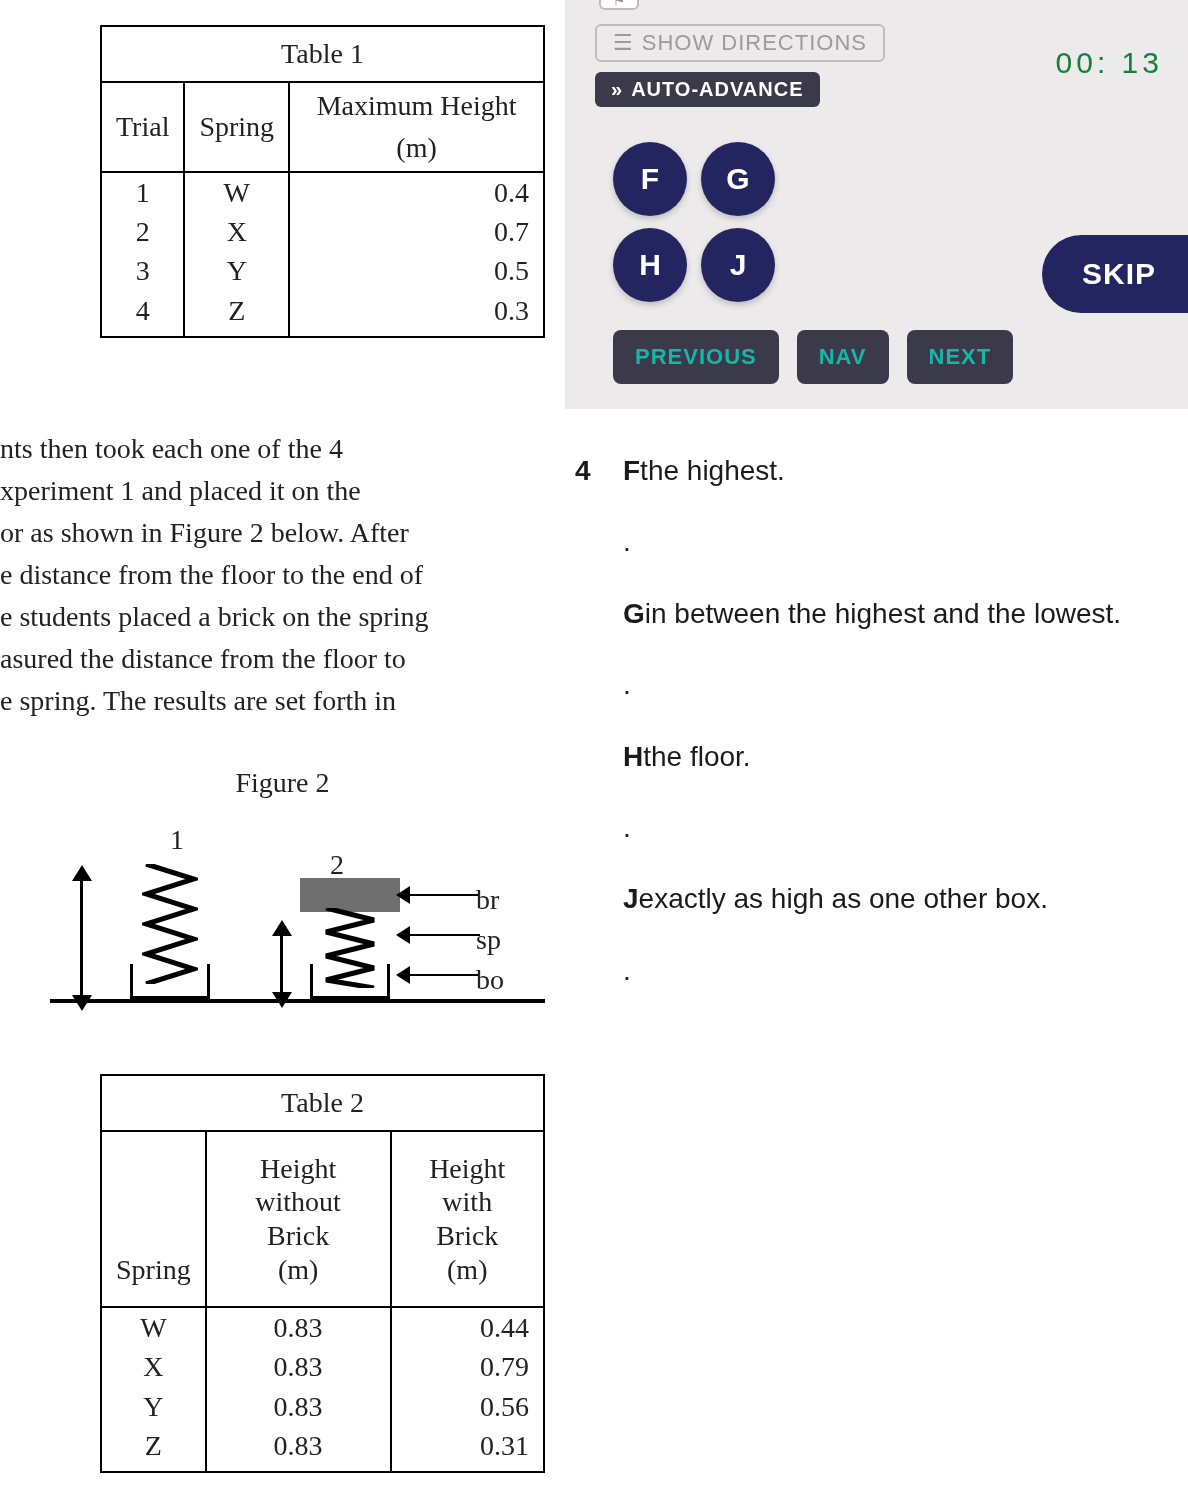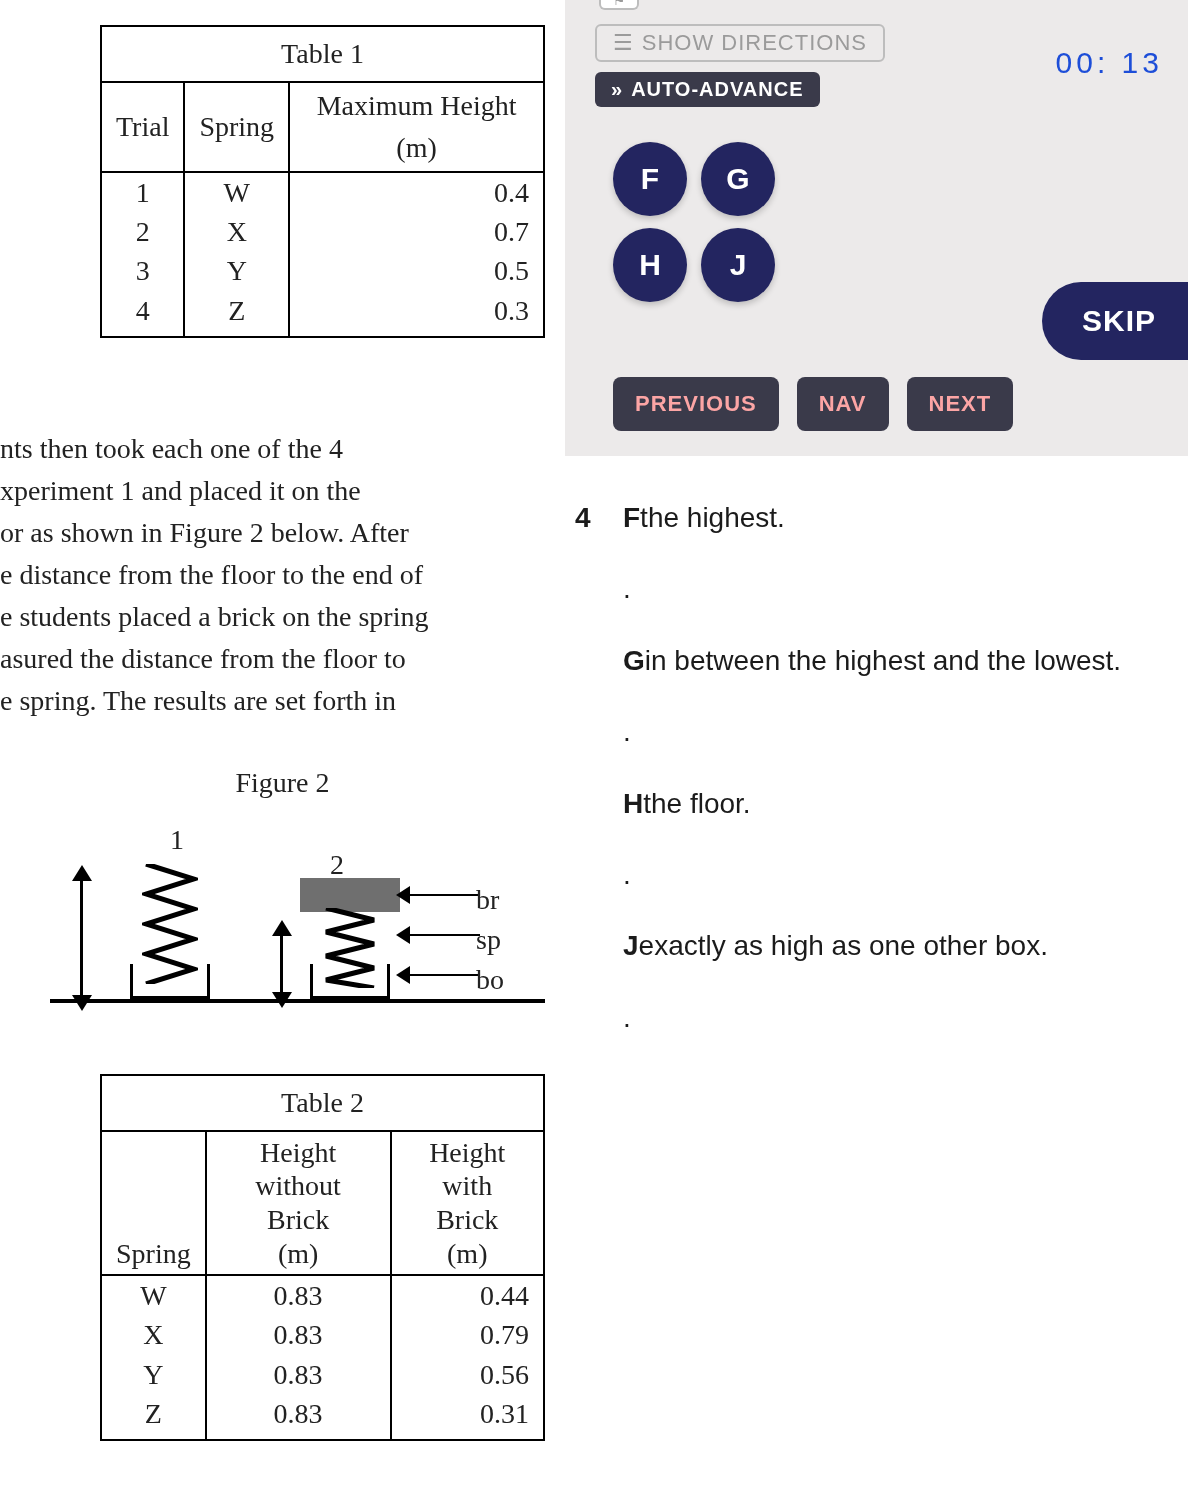--- a/index.html
+++ b/index.html
@@ -116,21 +116,21 @@
   .lbl-line:before{
     content:"";position:absolute;left:-14px;top:-8px;width:0;height:0;
     border-top:9px solid transparent;border-bottom:9px solid transparent;border-right:14px solid #000;
   }
   .lbl-text{position:absolute;left:456px;font-size:28px;}
   .lbl-text.t1{top:55px;}
   .lbl-text.t2{top:95px;}
   .lbl-text.t3{top:135px;}
 
   .dtable.t2{margin-left:80px;}
-  .dtable.t2 th{font-weight:normal;line-height:1.2;padding:4px 14px;vertical-align:bottom;text-align:center;}
+  .dtable.t2 th{font-weight:normal;line-height:1.2;padding:20px 14px;vertical-align:bottom;text-align:center;}
 
   
   .rightpane{
     position:absolute;
     left:565px;top:0;
     width:623px;
     height:1489px;
   }
   .ctrlpanel{
     background:var(--panelgrey);
@@ -156,21 +156,21 @@
     cursor:pointer;
   }
   .btn-solid{
     background:var(--darkslate);color:#fff;border:none;border-radius:6px;
     padding:6px 16px;font-size:20px;letter-spacing:1px;font-weight:600;
     display:inline-flex;align-items:center;gap:8px;cursor:pointer;
   }
   .seg7{
     position:absolute;right:25px;top:46px;
     font-family:var(--sans);
-    font-size:30px;letter-spacing:4px;color:#1d4ed8;font-weight:300;
+    font-size:30px;letter-spacing:4px;color:#15803d;font-weight:300;
   }
 
   .answer-circles{
     margin-top:35px;
     display:grid;
     grid-template-columns:74px 74px;
     grid-template-rows:74px 74px;
     gap:12px 14px;
     width:fit-content;
     margin-left:18px;
@@ -188,22 +188,22 @@
     background:var(--navy);color:#ffffff;border:none;
     font-size:30px;font-weight:800;letter-spacing:1px;
     padding:22px 32px 22px 40px;
     border-radius:40px 0 0 40px;cursor:pointer;
   }
   .navrow{
     margin-top:28px;margin-left:18px;
     display:flex;gap:18px;
   }
   .navbtn{
-    background:var(--darkslate);color:#fca5a5;border:none;border-radius:8px;
-    padding:14px 22px;font-size:22px;font-weight:700;letter-spacing:1px;cursor:pointer;margin-top:47px;
+    background:var(--darkslate);color:#14b8a6;border:none;border-radius:8px;
+    padding:14px 22px;font-size:22px;font-weight:700;letter-spacing:1px;cursor:pointer;
   }
 
   
   .question{
     padding:40px 30px 0 10px;
     font-family:var(--sans);
     font-size:28px;
     line-height:1.55;
     color:#1b1b1b;
     display:flex;gap:20px;

